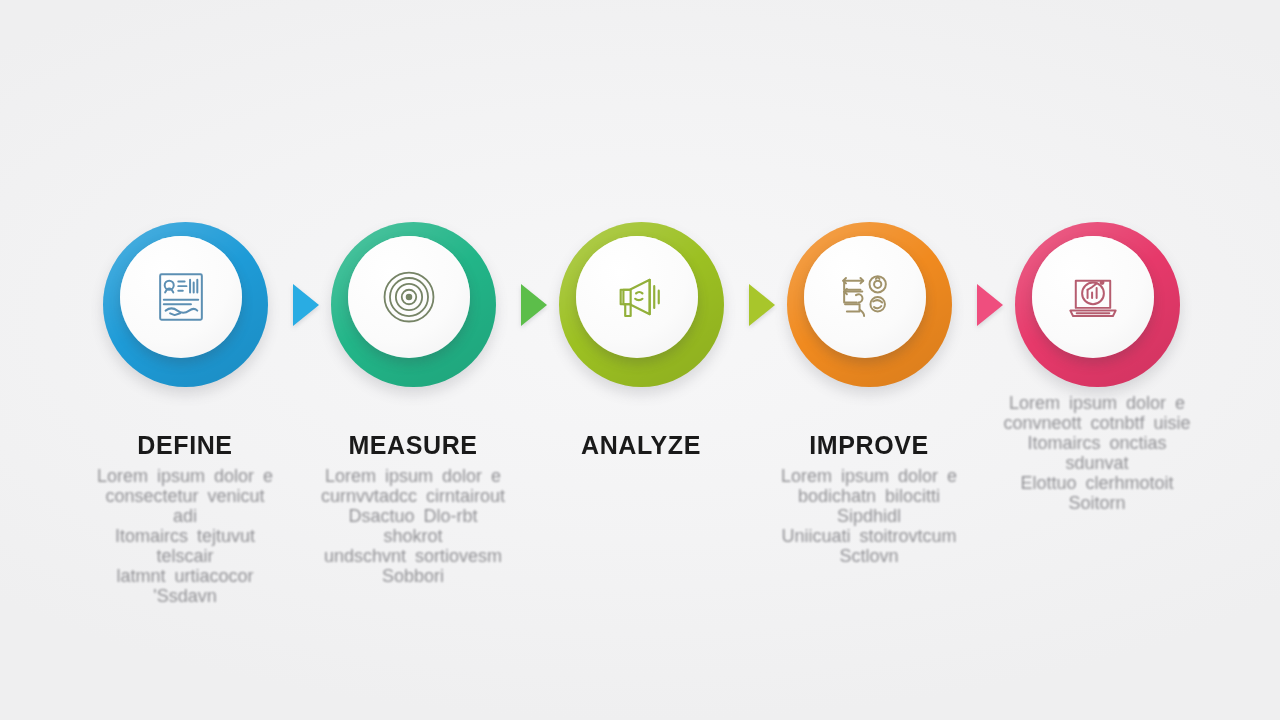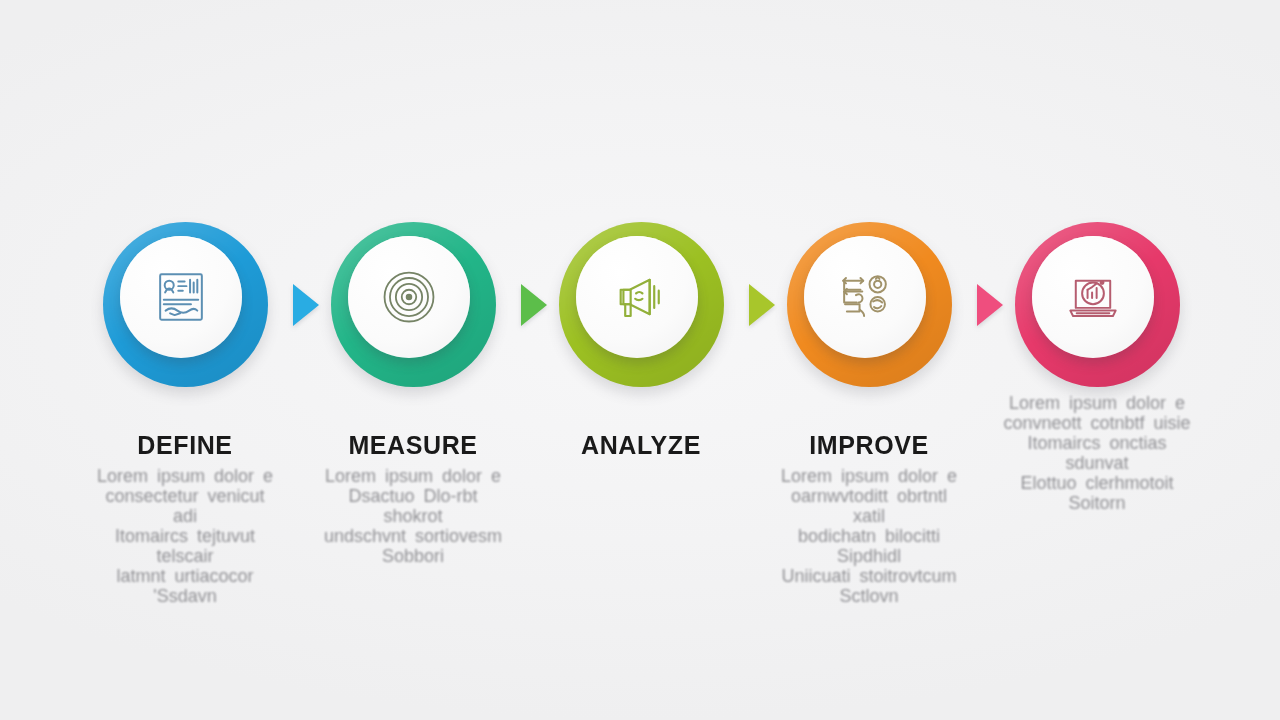--- a/index.html
+++ b/index.html
@@ -181,20 +181,21 @@
               <circle cx="32" cy="32" r="8"></circle>
               <circle cx="32" cy="32" r="2.6" fill="#6b7a5a"></circle>
             </svg>
           </div>
         </div>
         <div class="arrow arrow-1" style="border-left-color:#5cbe4a;"></div>
       </div>
       <div class="title">MEASURE</div>
       <div class="body-text">
         <span>Lorem ipsum dolor e</span>
+        <span>curnvvtadcc cirntairout</span>
         <span>Dsactuo Dlo-rbt shokrot</span>
         <span>undschvnt sortiovesm Sobbori</span>
       </div>
     </div>
 
     <div class="step">
       <div class="circle-wrap">
         <div class="ring" style="background:#9cc022;"></div>
         <div class="inner-disc">
           <div class="icon-box">
@@ -235,21 +236,20 @@
               <path d="M41 37c3-2 7-2 10 1"></path>
               <path d="M42 43c2 2 6 2 8-1"></path>
             </svg>
           </div>
         </div>
         <div class="arrow arrow-3" style="border-left-color:#ef4e7e;"></div>
       </div>
       <div class="title">IMPROVE</div>
       <div class="body-text">
         <span>Lorem ipsum dolor e</span>
-        <span>oarnwvtoditt obrtntl xatil</span>
         <span>bodichatn bilocitti Sipdhidl</span>
         <span>Uniicuati stoitrovtcum Sctlovn</span>
       </div>
     </div>
 
     <div class="step">
       <div class="circle-wrap">
         <div class="ring" style="background:#e6396a;"></div>
         <div class="inner-disc">
           <div class="icon-box">

